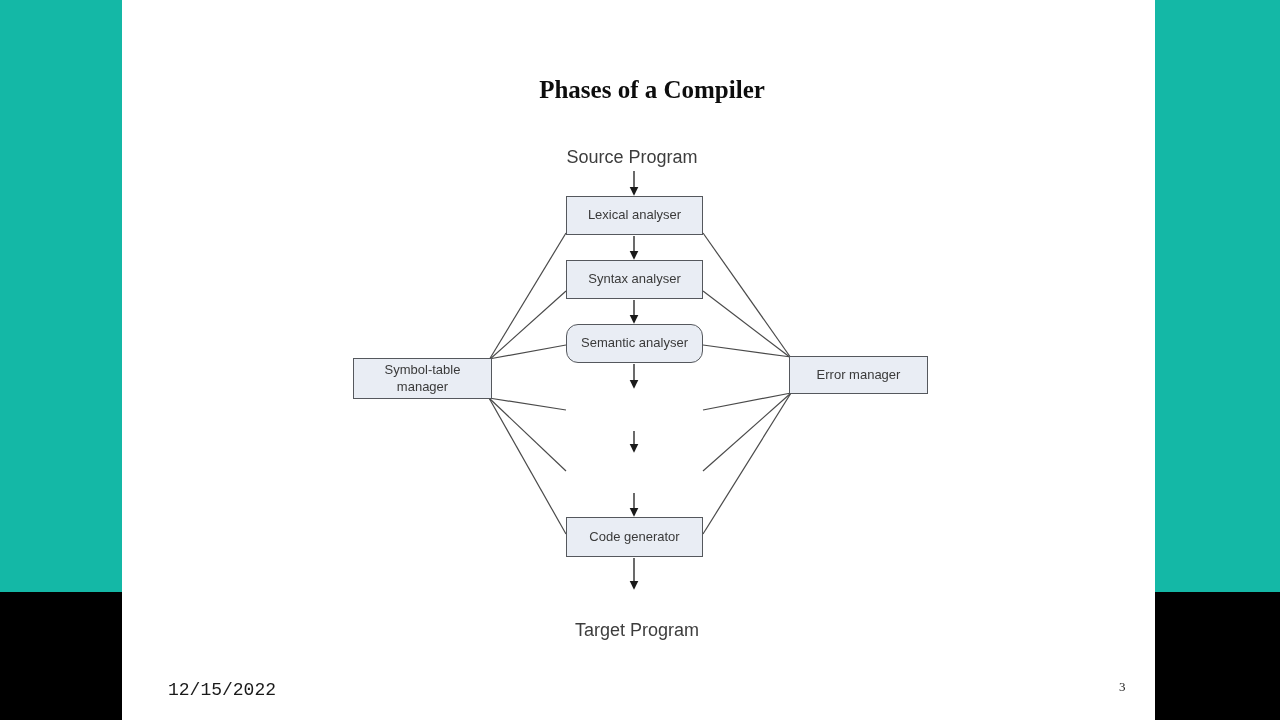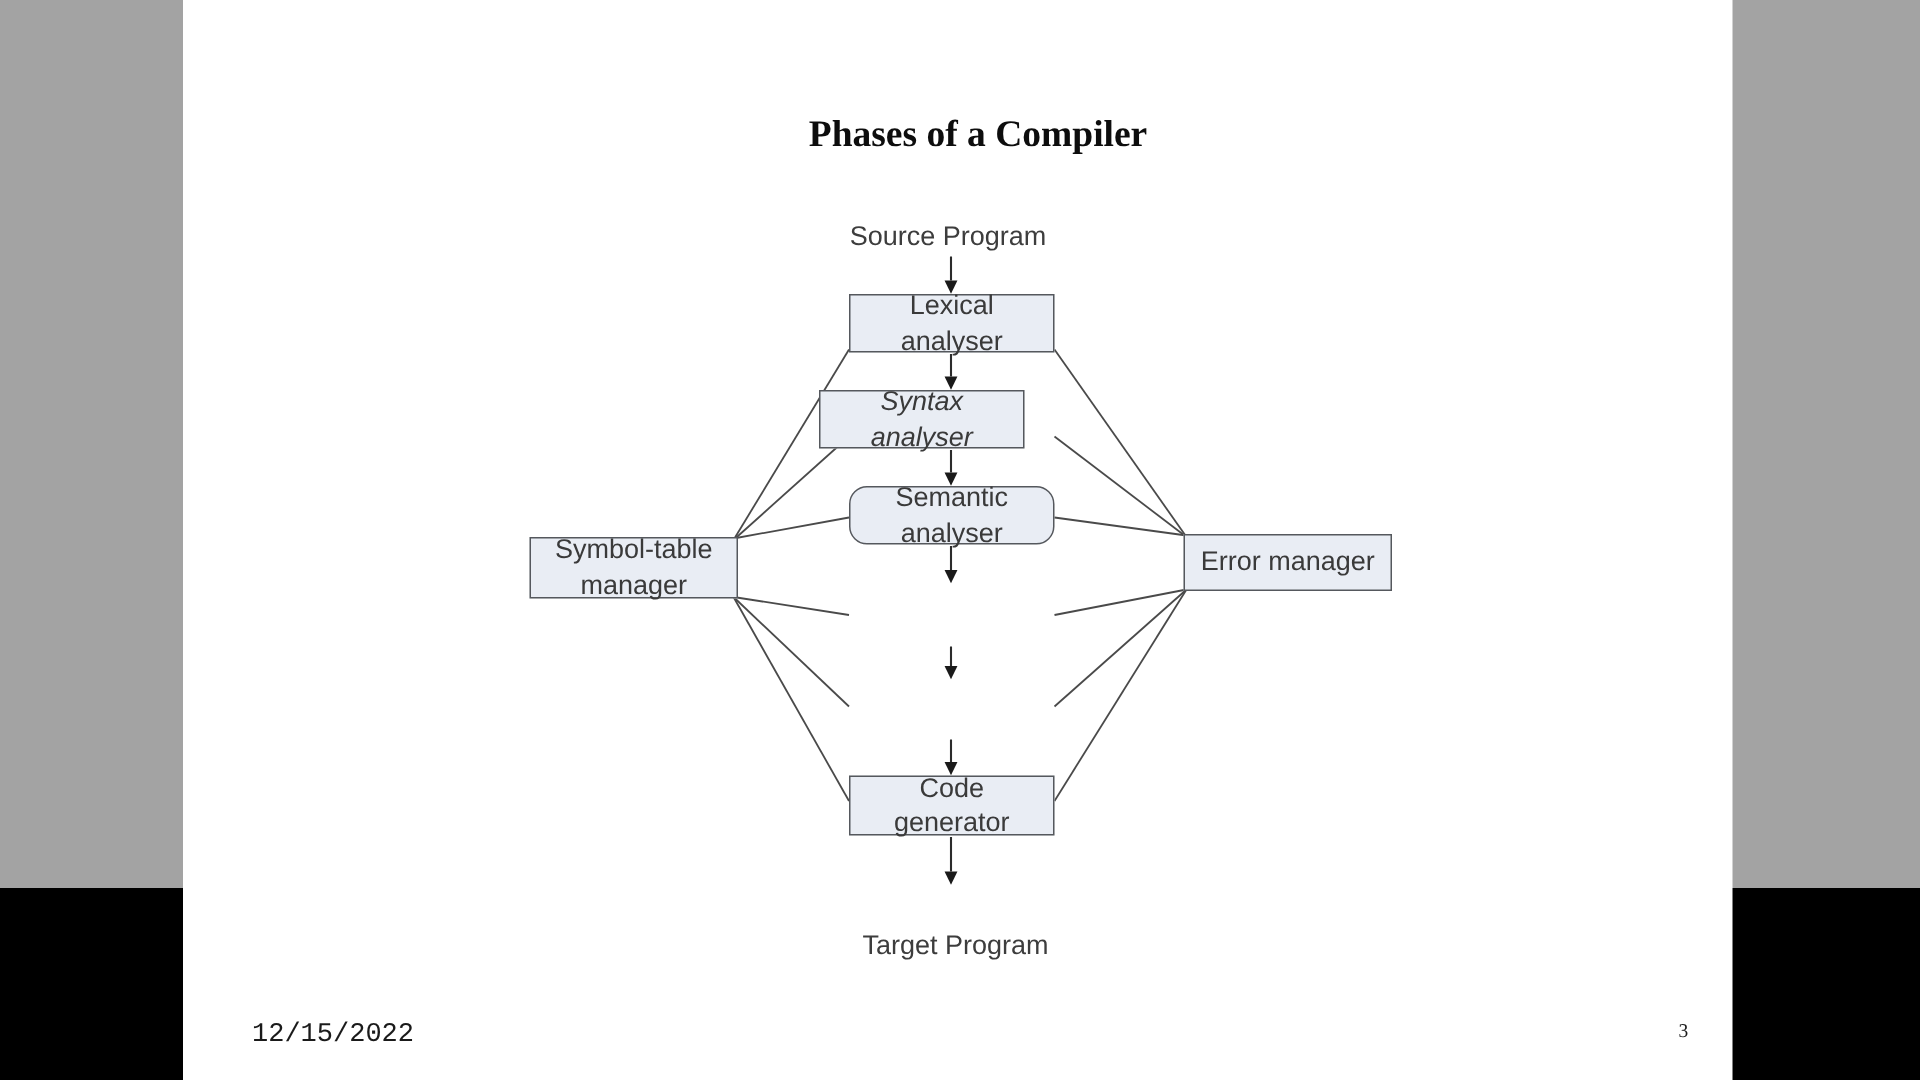--- a/index.html
+++ b/index.html
@@ -6,21 +6,21 @@
   html, body { background: #000; }
   body {
     width: 1280px; height: 720px;
     position: relative;
     font-family: "Liberation Sans", sans-serif;
     overflow: hidden;
   }
   .stage {
     position: absolute; left: 0; top: 0;
     width: 1280px; height: 592px;
-    background: #a3a3a3;
+    background: #14b8a6;
   }
   .slide {
     position: absolute; left: 122px; top: 0;
     width: 1033px; height: 720px;
     background: #ffffff;
   }
   .slide-title {
     position: absolute;
     left: 652px; top: 76px;
     transform: translateX(-50%);
@@ -35,26 +35,26 @@
     width: 1280px; height: 720px;
     pointer-events: none;
   }
   .dbox {
     position: absolute;
     display: flex; align-items: center; justify-content: center;
     text-align: center;
     background: #e9edf4;
     border: 1.5px solid #55585d;
     color: #3a3a3a;
-    font-size: 18px;
+    font-size: 13px;
     line-height: 1.3;
     padding: 2px 6px;
   }
   .box-lexical      { left: 566px; top: 196px; width: 137px; height: 39px; }
-  .box-syntax       { left: 546px; top: 260px; width: 137px; height: 39px; font-style: italic; }
+  .box-syntax       { left: 566px; top: 260px; width: 137px; height: 39px; }
   .box-semantic     { left: 566px; top: 324px; width: 137px; height: 39px; border-radius: 12px; }
   .box-intermediate { left: 566px; top: 389px; width: 137px; height: 41px; }
   .box-optimiser    { left: 566px; top: 453px; width: 137px; height: 39px; }
   .box-generator    { left: 566px; top: 517px; width: 137px; height: 40px; }
   .box-symbol       { left: 353px; top: 358px; width: 139px; height: 41px; }
   .box-error        { left: 789px; top: 356px; width: 139px; height: 38px; }
   .flow-label {
     position: absolute;
     transform: translateX(-50%);
     font-size: 18px;

